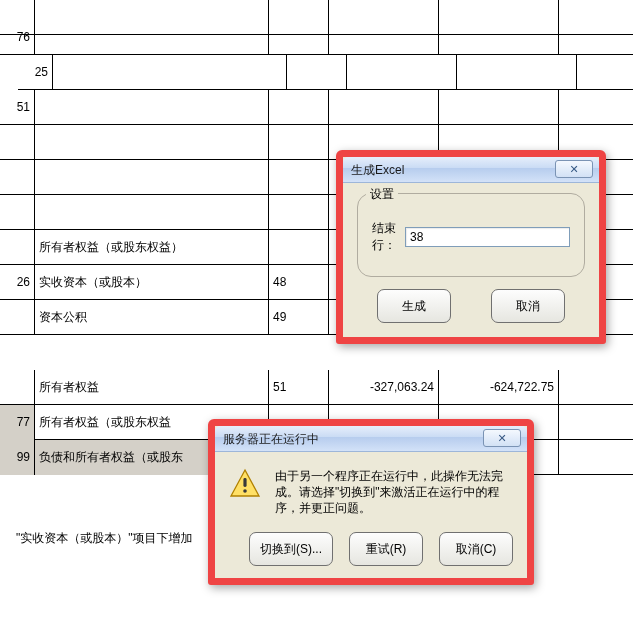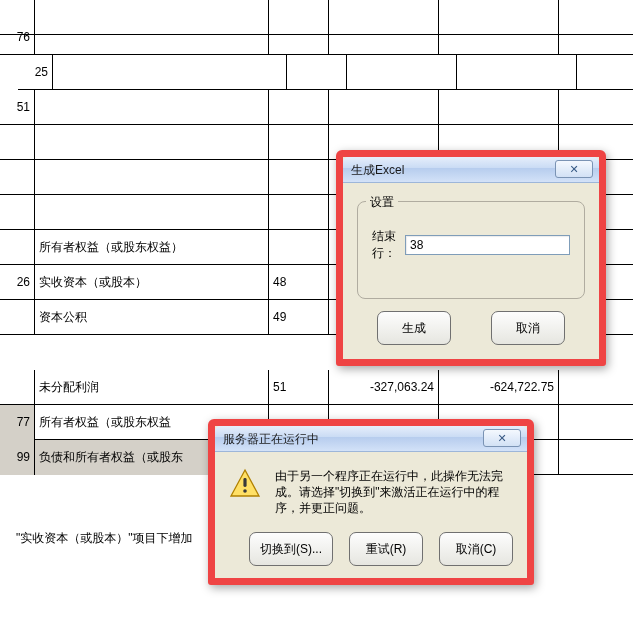--- a/index.html
+++ b/index.html
@@ -82,25 +82,24 @@
     text-align: center;
     line-height: 16px;
     color: #385a86;
     font-size: 11px;
     cursor: pointer;
   }
   
   .d1-body { padding: 10px 14px 14px 14px; }
   .groupbox {
     border: 1px solid #b0aca0;
-    border-radius: 8px;
-    padding: 26px 14px 32px 14px;
+    border-radius: 14px;
+    padding: 26px 14px 18px 14px;
     position: relative;
     background: #ece9d8;
-    margin-top: 8px;
   }
   .grouplabel {
     position: absolute;
     top: -8px;
     left: 8px;
     background: #ece9d8;
     padding: 0 4px;
     color: #000;
     font-size: 12px;
   }
@@ -247,21 +246,21 @@
     <div class="row" style="top: 300px;">
       <div class="cell c0"></div>
       <div class="cell c1">  资本公积</div>
       <div class="cell c2">49</div>
       <div class="cell c3">1</div>
       <div class="cell c4"></div>
       <div class="rend"></div>
     </div>
     <div class="row" style="top: 370px;">
       <div class="cell c0"></div>
-      <div class="cell c1">  未分配利润</div>
+      <div class="cell c1">  所有者权益</div>
       <div class="cell c2">51</div>
       <div class="cell c3">-327,063.24</div>
       <div class="cell c4">-624,722.75</div>
       <div class="rend"></div>
     </div>
     <div class="row" style="top: 405px;">
       <div class="cell c0 gray">77</div>
       <div class="cell c1">  所有者权益（或股东权益</div>
       <div class="cell c2"></div>
       <div class="cell c3"></div>

